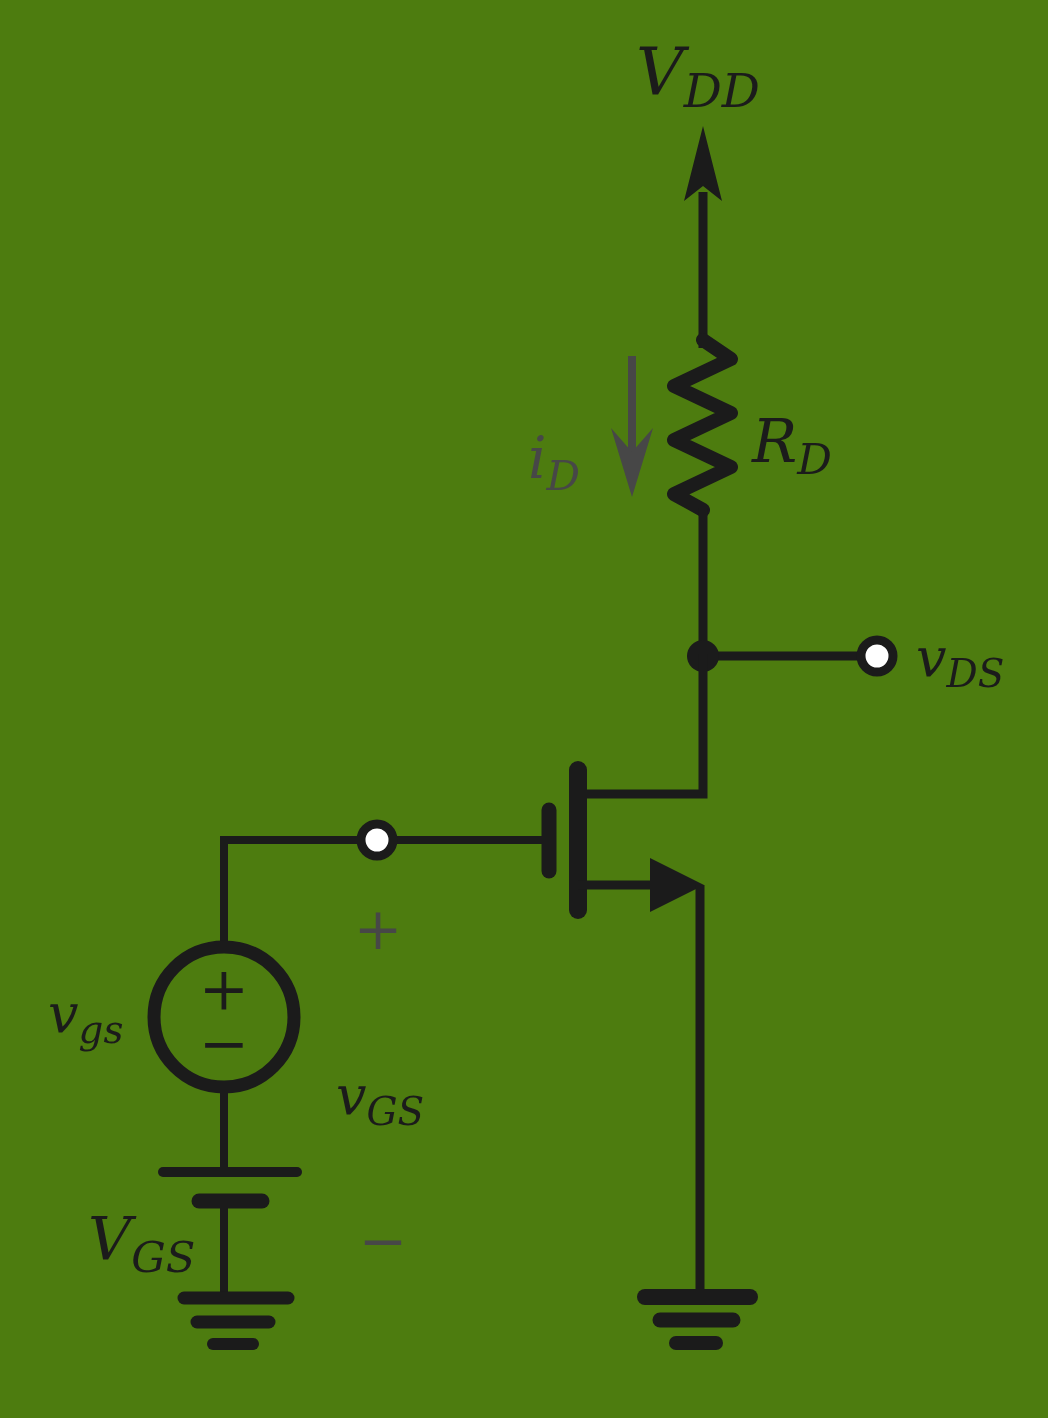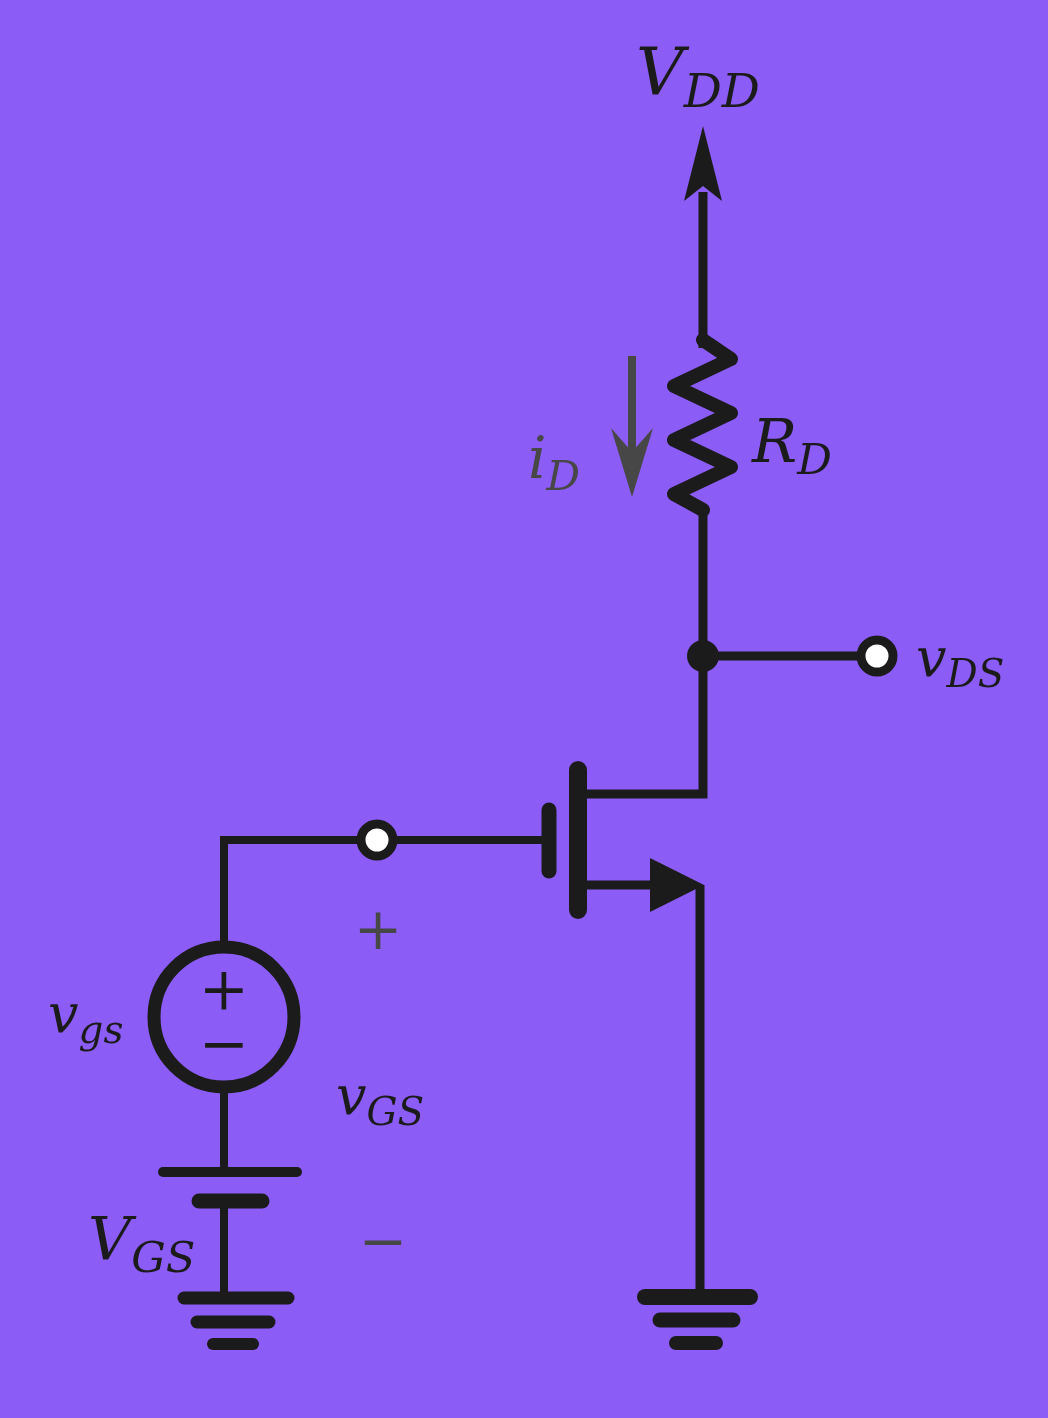--- a/index.html
+++ b/index.html
@@ -4,21 +4,21 @@
 <style>
   html, body {
     margin: 0;
     padding: 0;
     background: #ffffff;
   }
   .stage {
     position: relative;
     width: 1048px;
     height: 1418px;
-    background: #8b5cf6;
+    background: #4d7c0f;
     font-family: "DejaVu Serif", serif;
   }
   svg { display: block; }
   .wire {
     stroke: #1b1b1b;
     stroke-width: 9;
     fill: none;
     stroke-linecap: butt;
   }
   .wire-thin {

